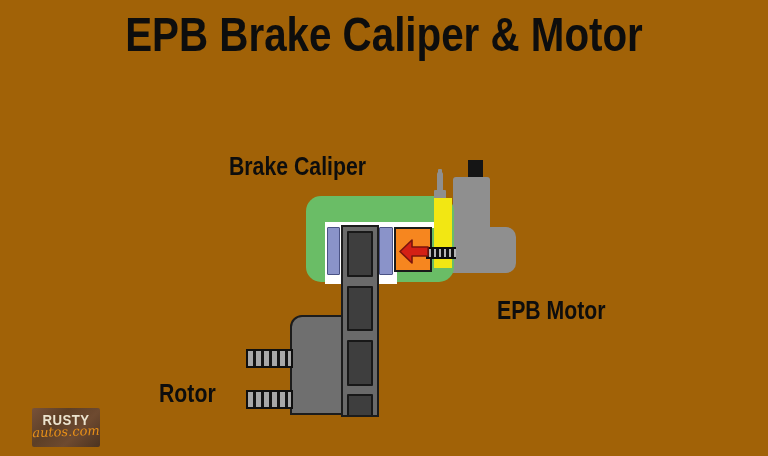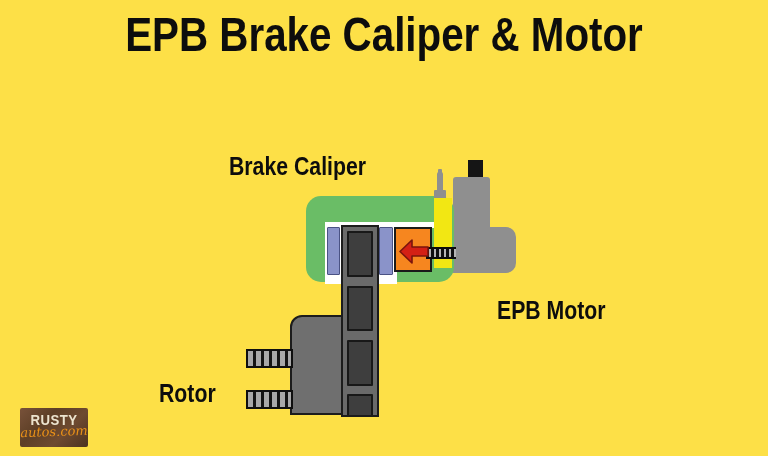--- a/index.html
+++ b/index.html
@@ -1,17 +1,17 @@
 <!DOCTYPE html>
 <html style="--title-black: #0d0d0d; --caliper-green: #6abd66; --piston-orange: #f6861f; --spindle-yellow: #f2e713; --pad-blue: #8a93c9; --pad-border: #4a5284; --arrow-red: #d42015; --arrow-border: #7a150d; --motor-gray: #8f8f8f; --rotor-gray: #6a6a6a; --rotor-slot: #3e3e3e; --hub-gray: #6f6f6f; --outline-dark: #1c1c1c; --stud-light: #a8a8a8; --rod-light: #b5b5b5; --logo-brown: #6b4a2f; --logo-cream: #ece4cf; --logo-orange: #e89018;"><head>
 <meta charset="utf-8">
 <style>
   html,body{margin:0;padding:0;background:#ffffff;}
   .canvas{
-    position:relative;width:768px;height:456px;background:#fde047;
+    position:relative;width:768px;height:456px;background:#a16207;
     overflow:hidden;font-family:"Liberation Sans", sans-serif;
   }
   .abs{position:absolute;}
 
   
   .title{
     position:absolute;top:10px;left:0;right:0;margin:0;
     text-align:center;font-size:48px;line-height:50px;font-weight:700;
     color:var(--title-black);transform:scaleX(0.84);transform-origin:center;
     letter-spacing:0px;white-space:nowrap;
@@ -66,21 +66,21 @@
   .stud{
     left:246px;width:47px;height:19px;z-index:4;box-sizing:border-box;
     border:2.5px solid #0f0f0f;
     background:repeating-linear-gradient(90deg,var(--stud-light) 0 5px,#141414 5px 8px);
   }
   .stud1{top:349px;}
   .stud2{top:390px;}
 
   
   .logo{
-    left:20px;top:408px;width:68px;height:39px;z-index:9;
+    left:32px;top:408px;width:68px;height:39px;z-index:9;
     background:linear-gradient(135deg,#78523a 0%,#5d3f26 35%,#6e4a30 65%,#4c3320 100%);
     border-radius:2px;text-align:center;overflow:hidden;
   }
   .logo-line1{
     margin-top:4px;font-size:15px;line-height:15px;font-weight:700;
     color:var(--logo-cream);transform:scaleX(0.88);letter-spacing:0.5px;
   }
   .logo-line2{
     margin-top:-2px;font-family:"DejaVu Serif", serif;font-style:italic;
     font-size:13px;line-height:14px;color:var(--logo-orange);transform:rotate(-2deg);

